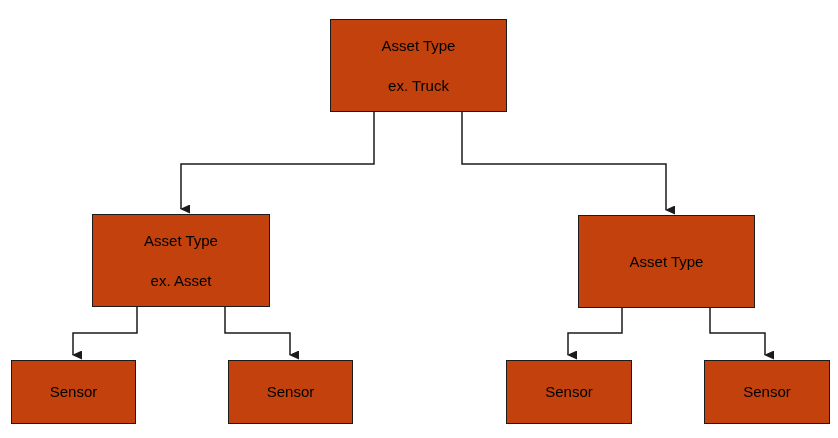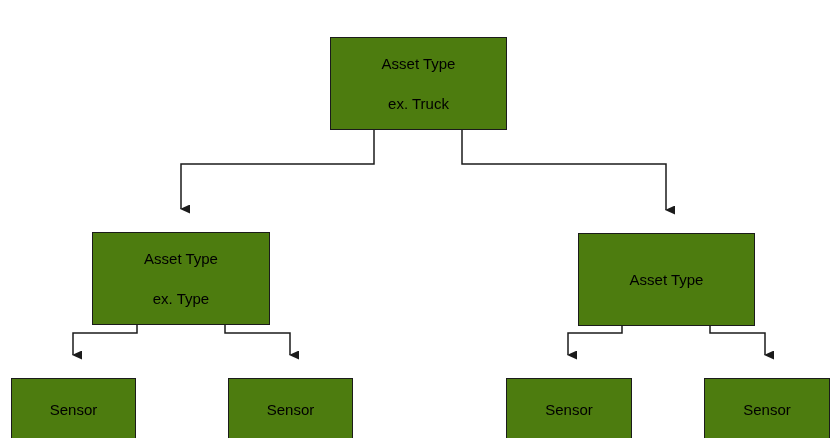--- a/index.html
+++ b/index.html
@@ -22,28 +22,27 @@
   #edges {
     position: absolute;
     left: 0;
     top: 0;
     width: 838px;
     height: 438px;
   }
   .node {
     position: absolute;
     box-sizing: border-box;
-    background: #4d7c0f;
+    background: #c2410c;
     border: 1.6px solid #1b1b1b;
     display: flex;
     flex-direction: column;
     align-items: center;
     justify-content: center;
     color: #000000;
-    margin-top: 18px;
   }
   .node .line-primary {
     font-size: 15px;
     line-height: 18px;
     font-style: normal;
     white-space: nowrap;
   }
   .node .line-example {
     font-size: 15px;
     line-height: 18px;
@@ -74,21 +73,21 @@
       </g>
   </svg>
 
   <div id="nodes-layer">
       <div class="node two-line" style="left: 330px; top: 19px; width: 177px; height: 93px; border-color: rgb(27, 27, 27); color: rgb(0, 0, 0);">
         <div class="line-primary">Asset Type</div>
         <div class="line-example">ex. Truck</div>
       </div>
       <div class="node two-line" style="left: 92px; top: 214px; width: 178px; height: 93px; border-color: rgb(27, 27, 27); color: rgb(0, 0, 0);">
         <div class="line-primary">Asset Type</div>
-        <div class="line-example">ex. Type</div>
+        <div class="line-example">ex. Asset</div>
       </div>
       <div class="node" style="left: 578px; top: 215px; width: 177px; height: 93px; border-color: rgb(27, 27, 27); color: rgb(0, 0, 0);">
         <div class="line-primary">Asset Type</div>
       </div>
       <div class="node" style="left: 11px; top: 360px; width: 125px; height: 64px; border-color: rgb(27, 27, 27); color: rgb(0, 0, 0);">
         <div class="line-primary">Sensor</div>
       </div>
       <div class="node" style="left: 228px; top: 360px; width: 125px; height: 64px; border-color: rgb(27, 27, 27); color: rgb(0, 0, 0);">
         <div class="line-primary">Sensor</div>
       </div>

